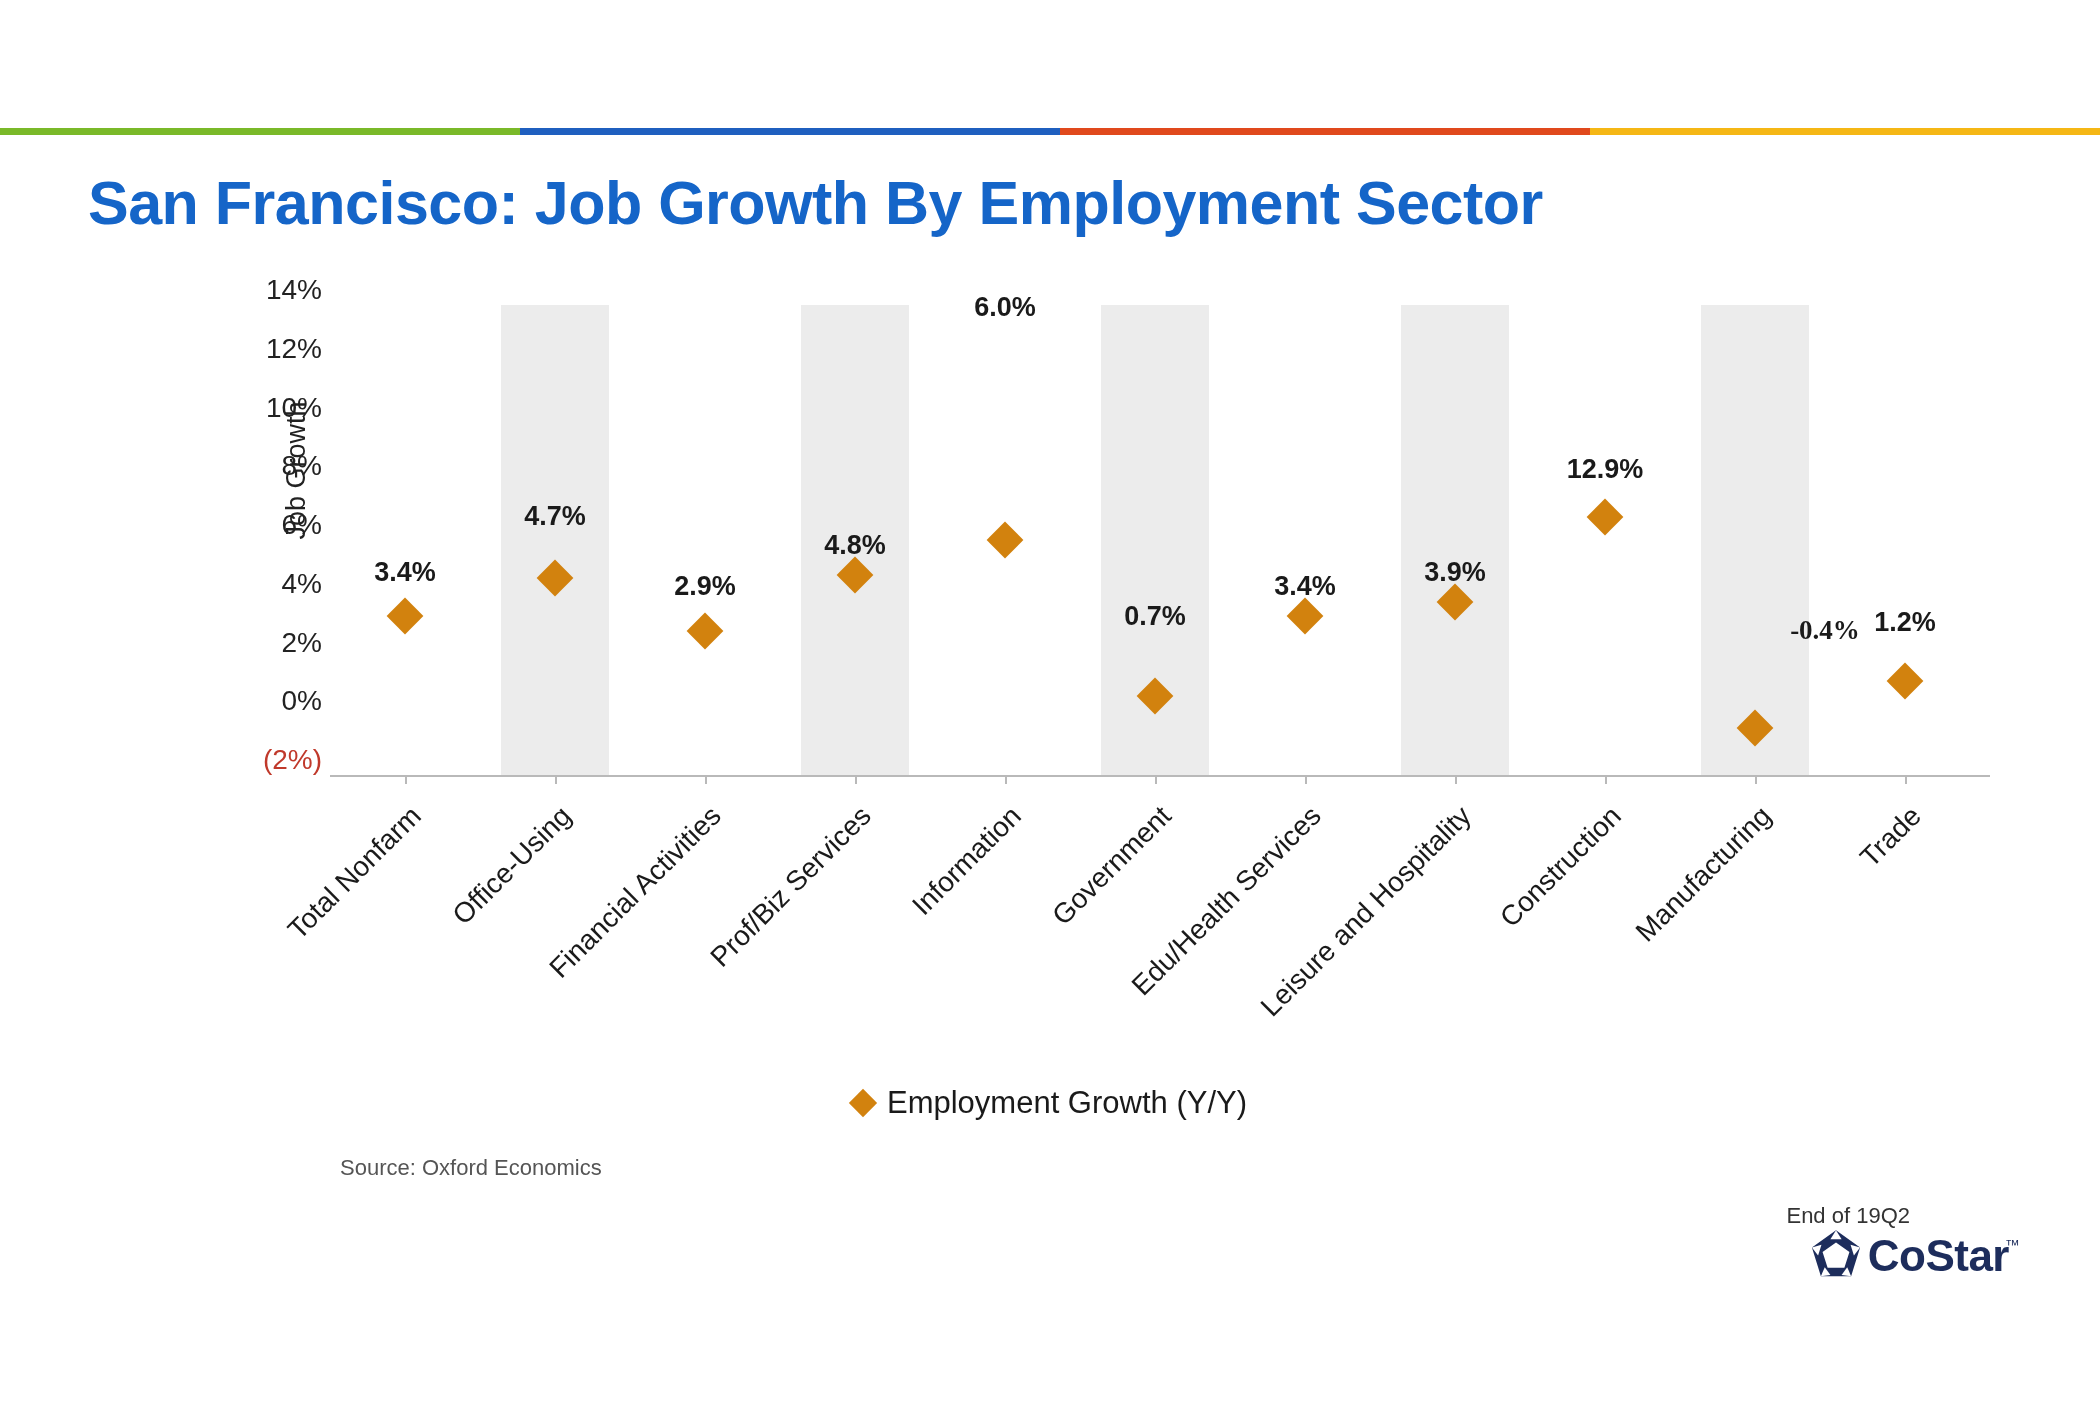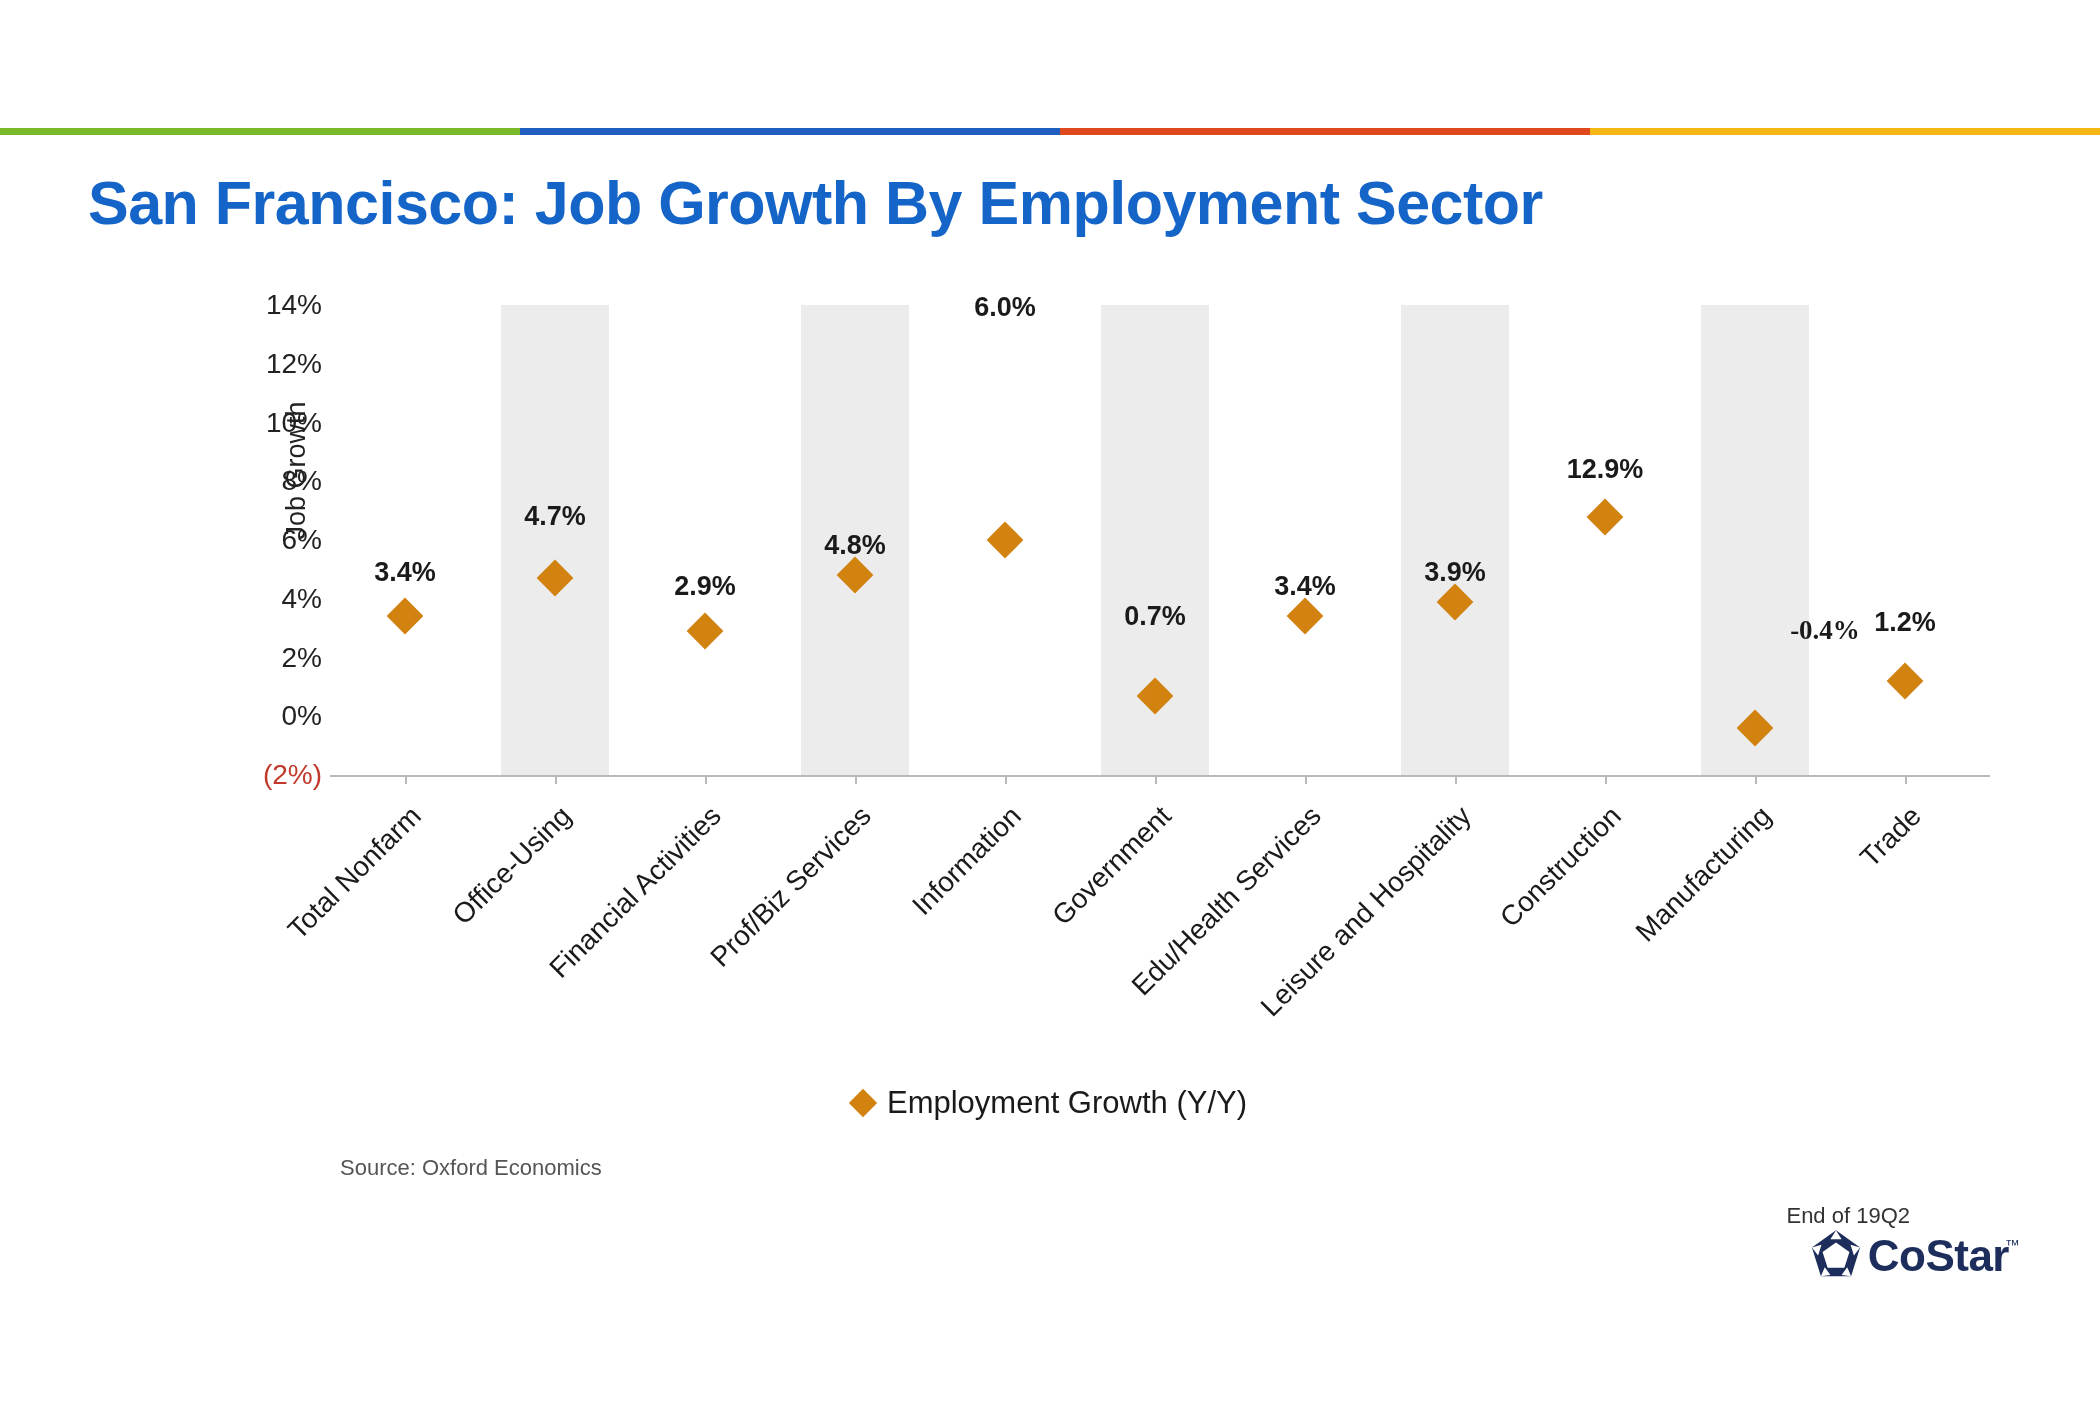--- a/index.html
+++ b/index.html
@@ -48,21 +48,21 @@
     font-size: 27px;
     color: #222;
     transform: rotate(-90deg);
     transform-origin: center center;
     white-space: nowrap;
   }
   
   .y-ticks {
     position: absolute;
     left: 210px;
-    top: 305px;
+    top: 290px;
     width: 112px;
     height: 470px;
   }
   .y-tick {
     position: absolute;
     right: 0;
     font-size: 28px;
     color: #222;
     text-align: right;
     transform: translateY(-50%);

